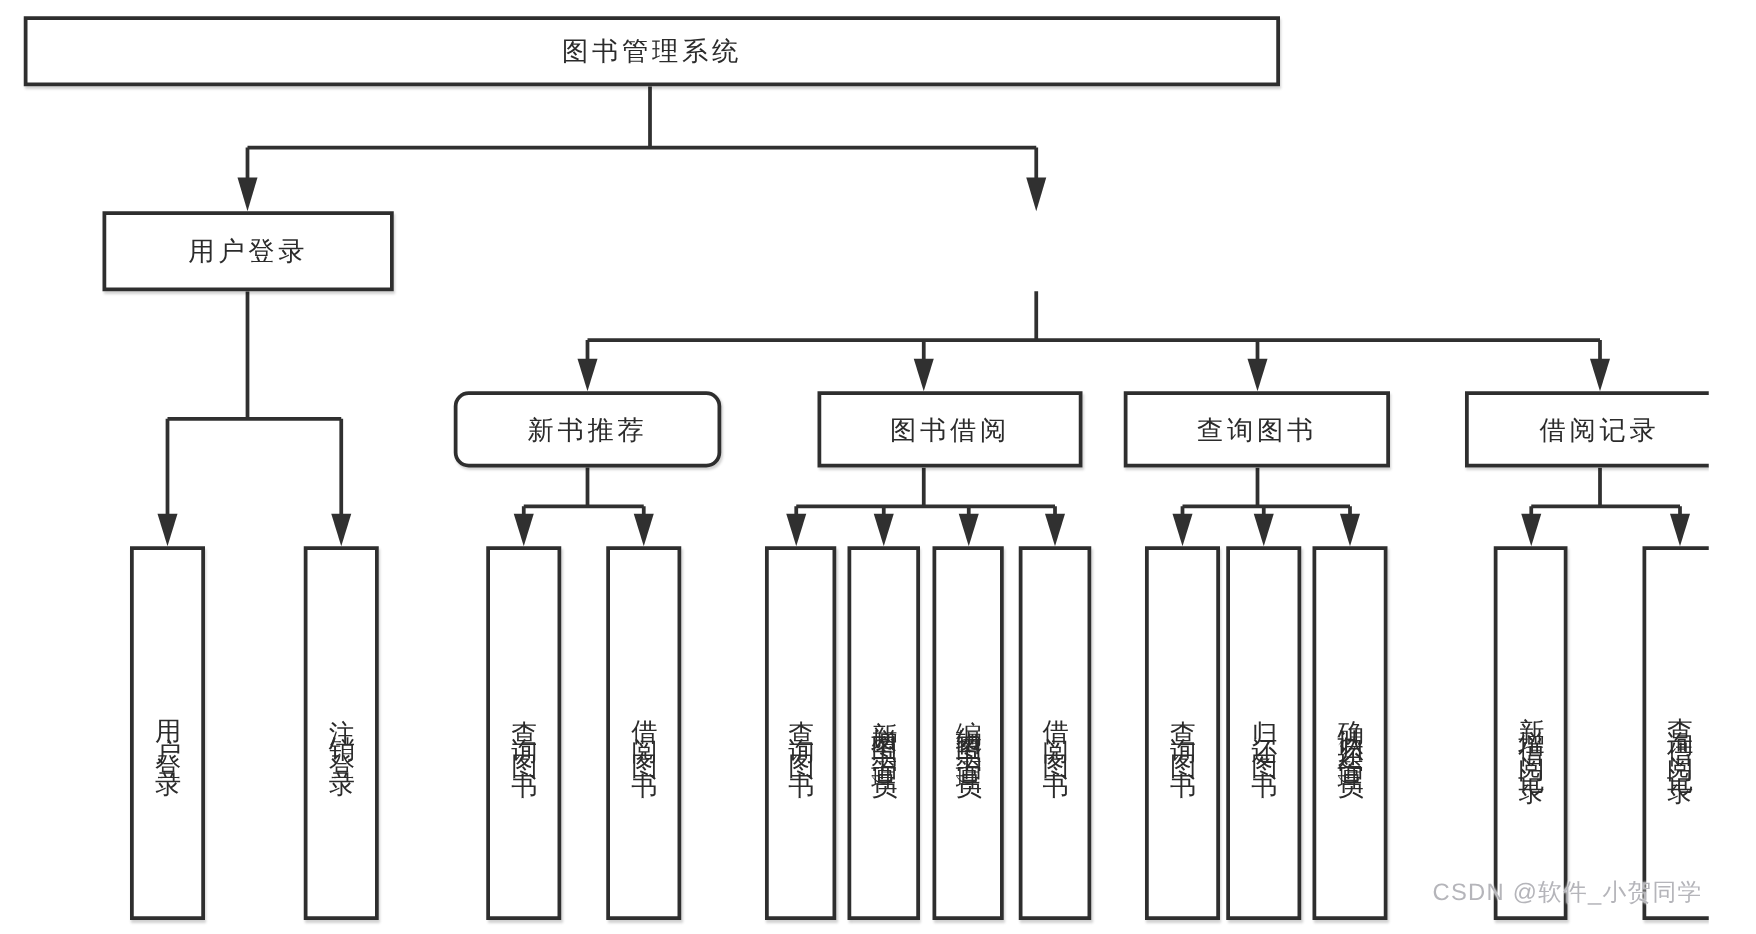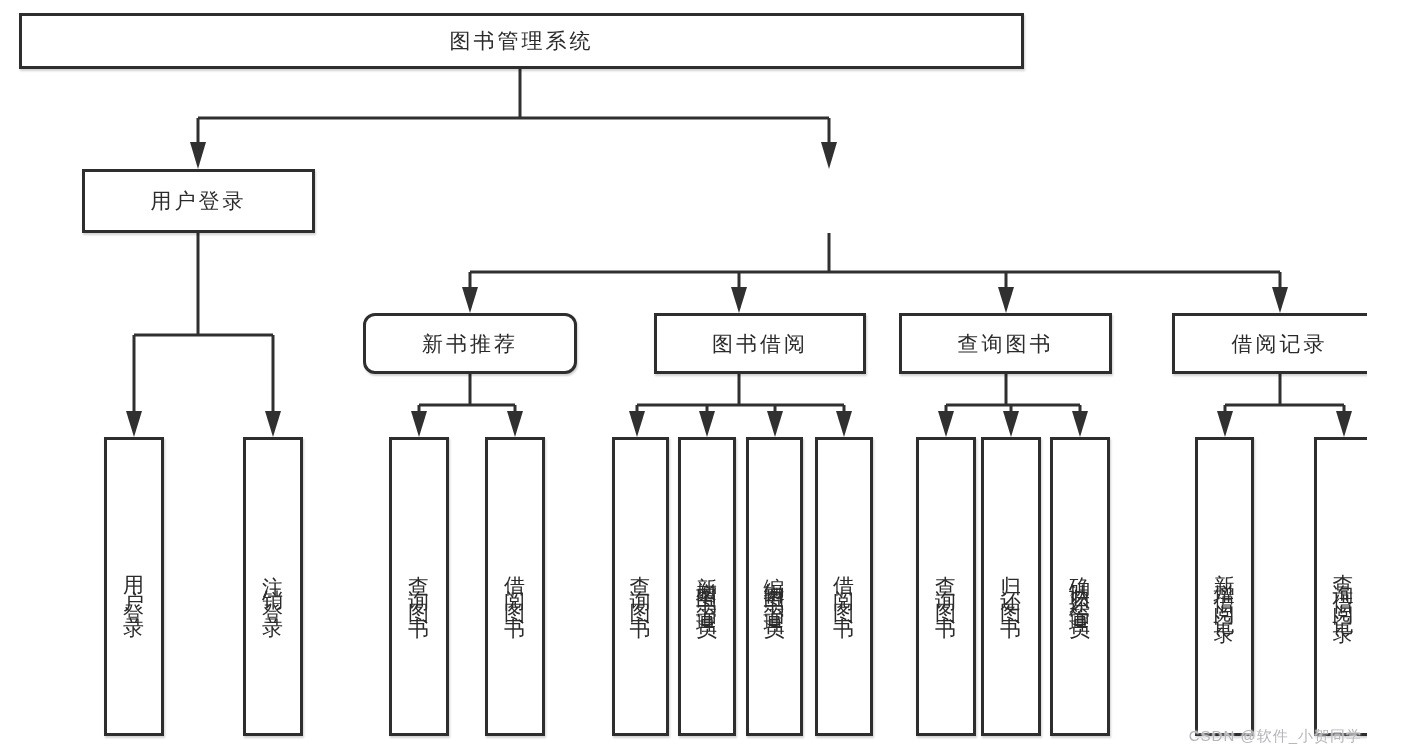--- a/index.html
+++ b/index.html
@@ -32,22 +32,22 @@
     text-orientation:mixed;
     letter-spacing:14px;
     white-space:normal;
     line-height:1;
   }
   .sp4{letter-spacing:14px;}
   .sp6{letter-spacing:10px;}
   .sp9{letter-spacing:6px;}
   .watermark{
     position:absolute;
-    right:5px;bottom:1px;
-    font-size:15px;
+    right:5px;bottom:20px;
+    font-size:19px;
     color:#b5b5ba;
     letter-spacing:1px;
     text-shadow:0 0 2px #ffffff,0 0 2px #ffffff;
   }
 </style>
 </head>
 <body>
 
 <div class="canvas">
 

